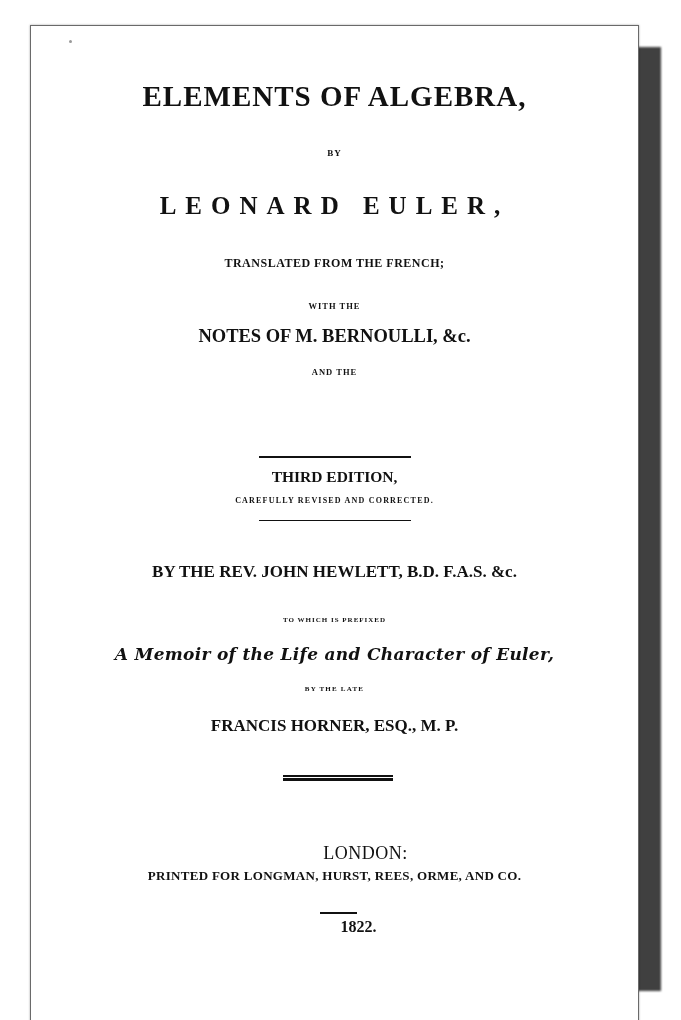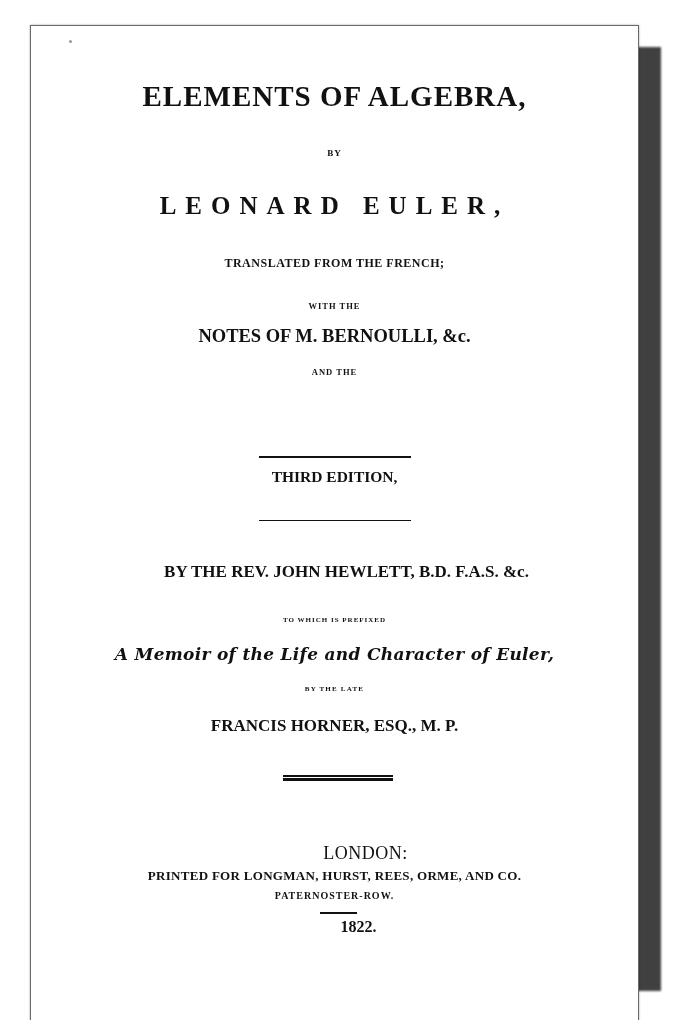--- a/index.html
+++ b/index.html
@@ -22,21 +22,21 @@
     .author { top: 166px; font-size: 25px; font-weight: bold; letter-spacing: 9px; }
     .translated { top: 230px; font-size: 12px; font-weight: bold; letter-spacing: 0.5px; }
     .with { top: 275px; font-size: 8.5px; font-weight: bold; letter-spacing: 1px; }
     .notes { top: 300px; font-size: 18.5px; font-weight: bold; }
     .andthe { top: 341px; font-size: 8.5px; font-weight: bold; letter-spacing: 1px; }
     .additions { top: 366px; font-size: 21px; letter-spacing: 0.8px; font-weight: 500; }
     .rule1 { position: absolute; left: 228px; width: 152px; top: 430px; height: 2px; background: #111; }
     .edition { top: 442px; font-size: 15.5px; font-weight: bold; }
     .revised { top: 470px; font-size: 8px; font-weight: bold; letter-spacing: 1.2px; }
     .rule2 { position: absolute; left: 228px; width: 152px; top: 494px; height: 1px; background: #111; }
-    .hewlett { top: 536px; font-size: 17px; font-weight: bold; margin-left: 12px; }
+    .hewlett { top: 536px; font-size: 17px; font-weight: bold; }
     .prefixed { top: 590px; font-size: 7px; font-weight: bold; letter-spacing: 1px; }
     .memoir { top: 618px; font-size: 17px; font-weight: bold; font-style: italic; font-family: "DejaVu Serif", serif; letter-spacing: 0.3px; }
     .late { top: 659px; font-size: 7px; font-weight: bold; letter-spacing: 1.2px; }
     .horner { top: 690px; font-size: 17px; font-weight: bold; }
     .dbl-rule { position: absolute; left: 252px; width: 110px; top: 749px; height: 6px;
       border-top: 2px solid #111; border-bottom: 3px solid #111; box-sizing: border-box; }
     .london { top: 817px; font-size: 18px; font-weight: 500; letter-spacing: 0.5px; padding-left: 31px; }
     .printed { top: 842px; font-size: 13px; font-weight: bold; letter-spacing: 0.3px; }
     .row { top: 864px; font-size: 10px; font-weight: bold; letter-spacing: 1px; }
     .rule3 { position: absolute; left: 289px; width: 37px; top: 886px; height: 2px; background: #111; }
@@ -54,28 +54,28 @@
   <div class="line title">ELEMENTS OF ALGEBRA,</div>
   <div class="line by">BY</div>
   <div class="line author">LEONARD EULER,</div>
   <div class="line translated">TRANSLATED FROM THE FRENCH;</div>
   <div class="line with">WITH THE</div>
   <div class="line notes">NOTES OF M. BERNOULLI, &amp;c.</div>
   <div class="line andthe">AND THE</div>
 
   <div class="rule1"></div>
   <div class="line edition">THIRD EDITION,</div>
+  <div class="line revised">CAREFULLY REVISED AND CORRECTED.</div>
   <div class="rule2"></div>
 
   <div class="line hewlett">BY THE REV. JOHN HEWLETT, B.D. F.A.S. &amp;c.</div>
   <div class="line prefixed">TO WHICH IS PREFIXED</div>
   <div class="line memoir">A Memoir of the Life and Character of Euler,</div>
   <div class="line late">BY THE LATE</div>
   <div class="line horner">FRANCIS HORNER, ESQ., M. P.</div>
 
   <div class="dbl-rule"></div>
 
   <div class="line london">LONDON:</div>
   <div class="line printed">PRINTED FOR LONGMAN, HURST, REES, ORME, AND CO.</div>
-  <div class="line row">PATERNOSTER-ROW.</div>
   <div class="rule3"></div>
   <div class="line year">1822.</div>
 </div>
 
 </body></html>

